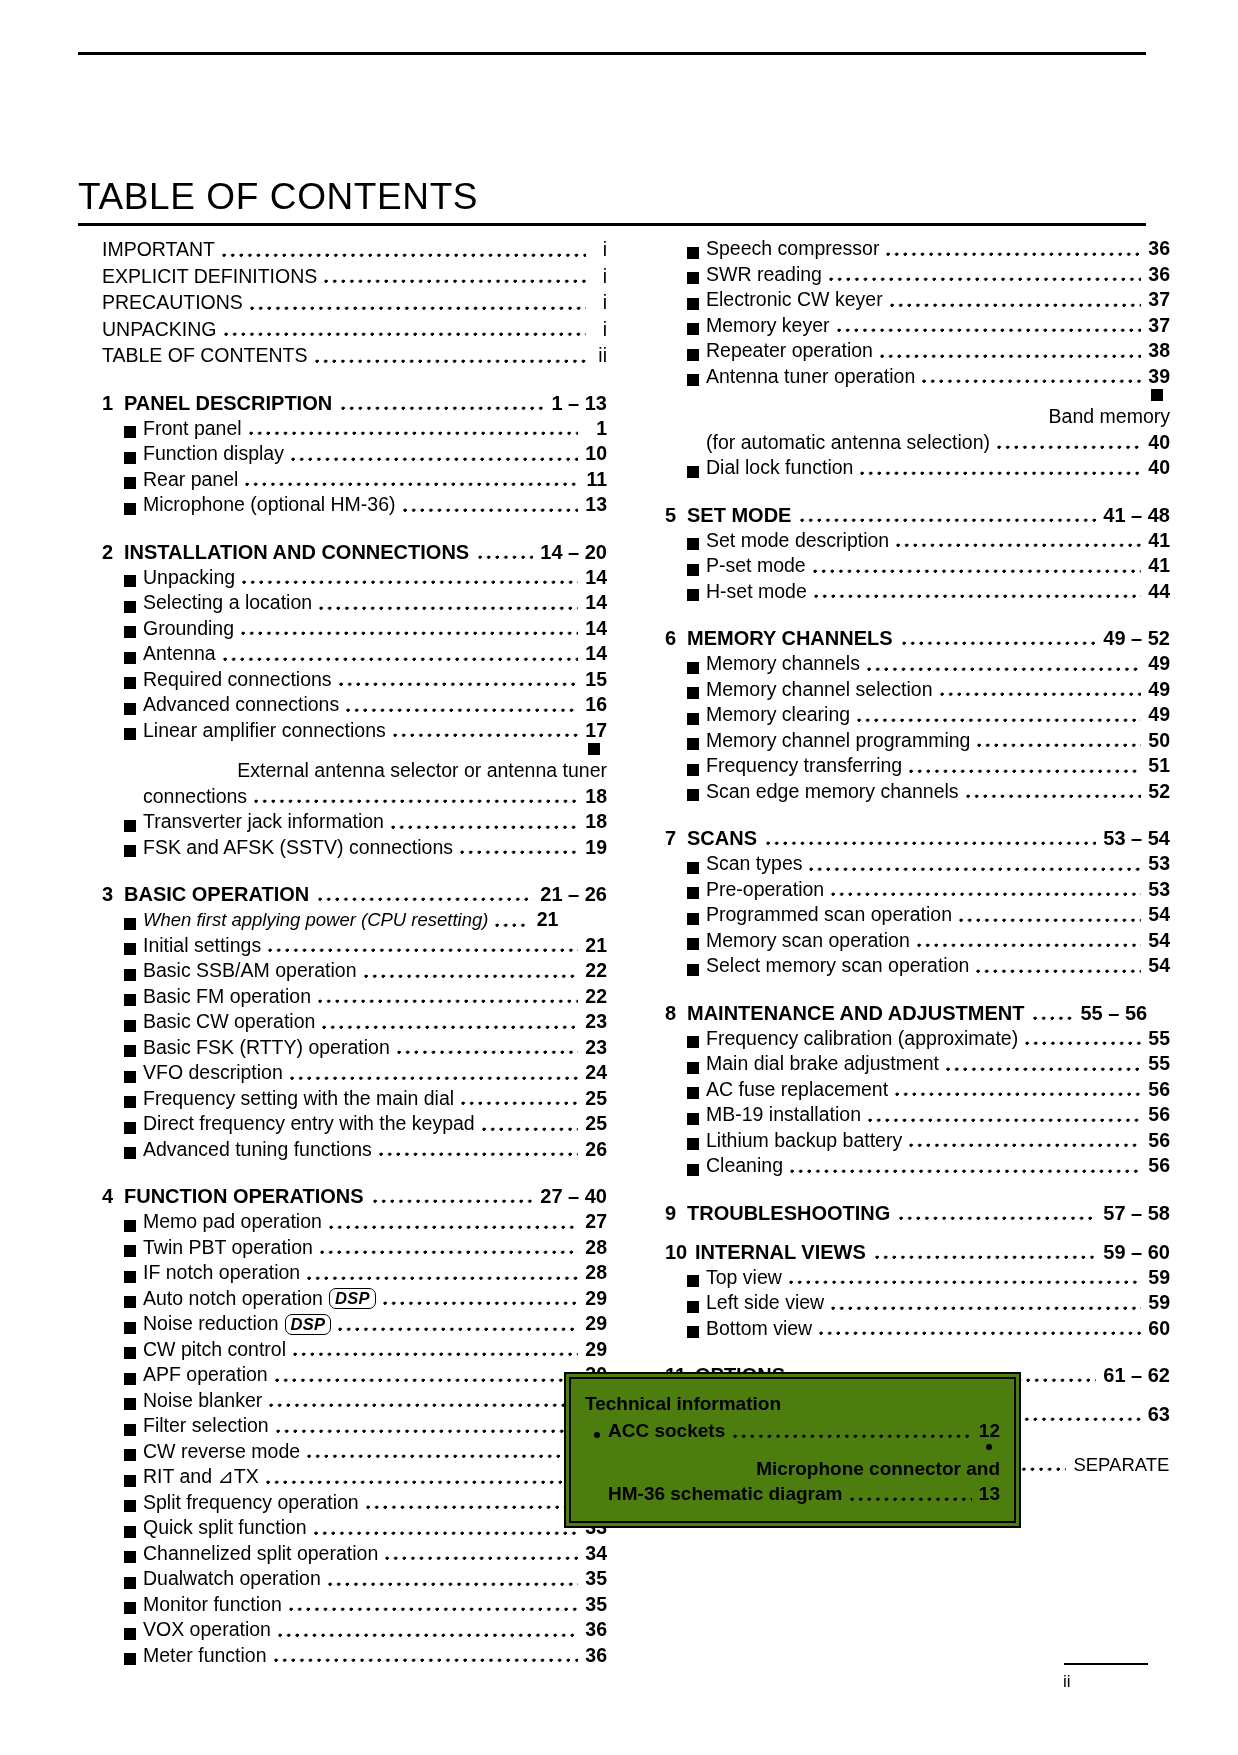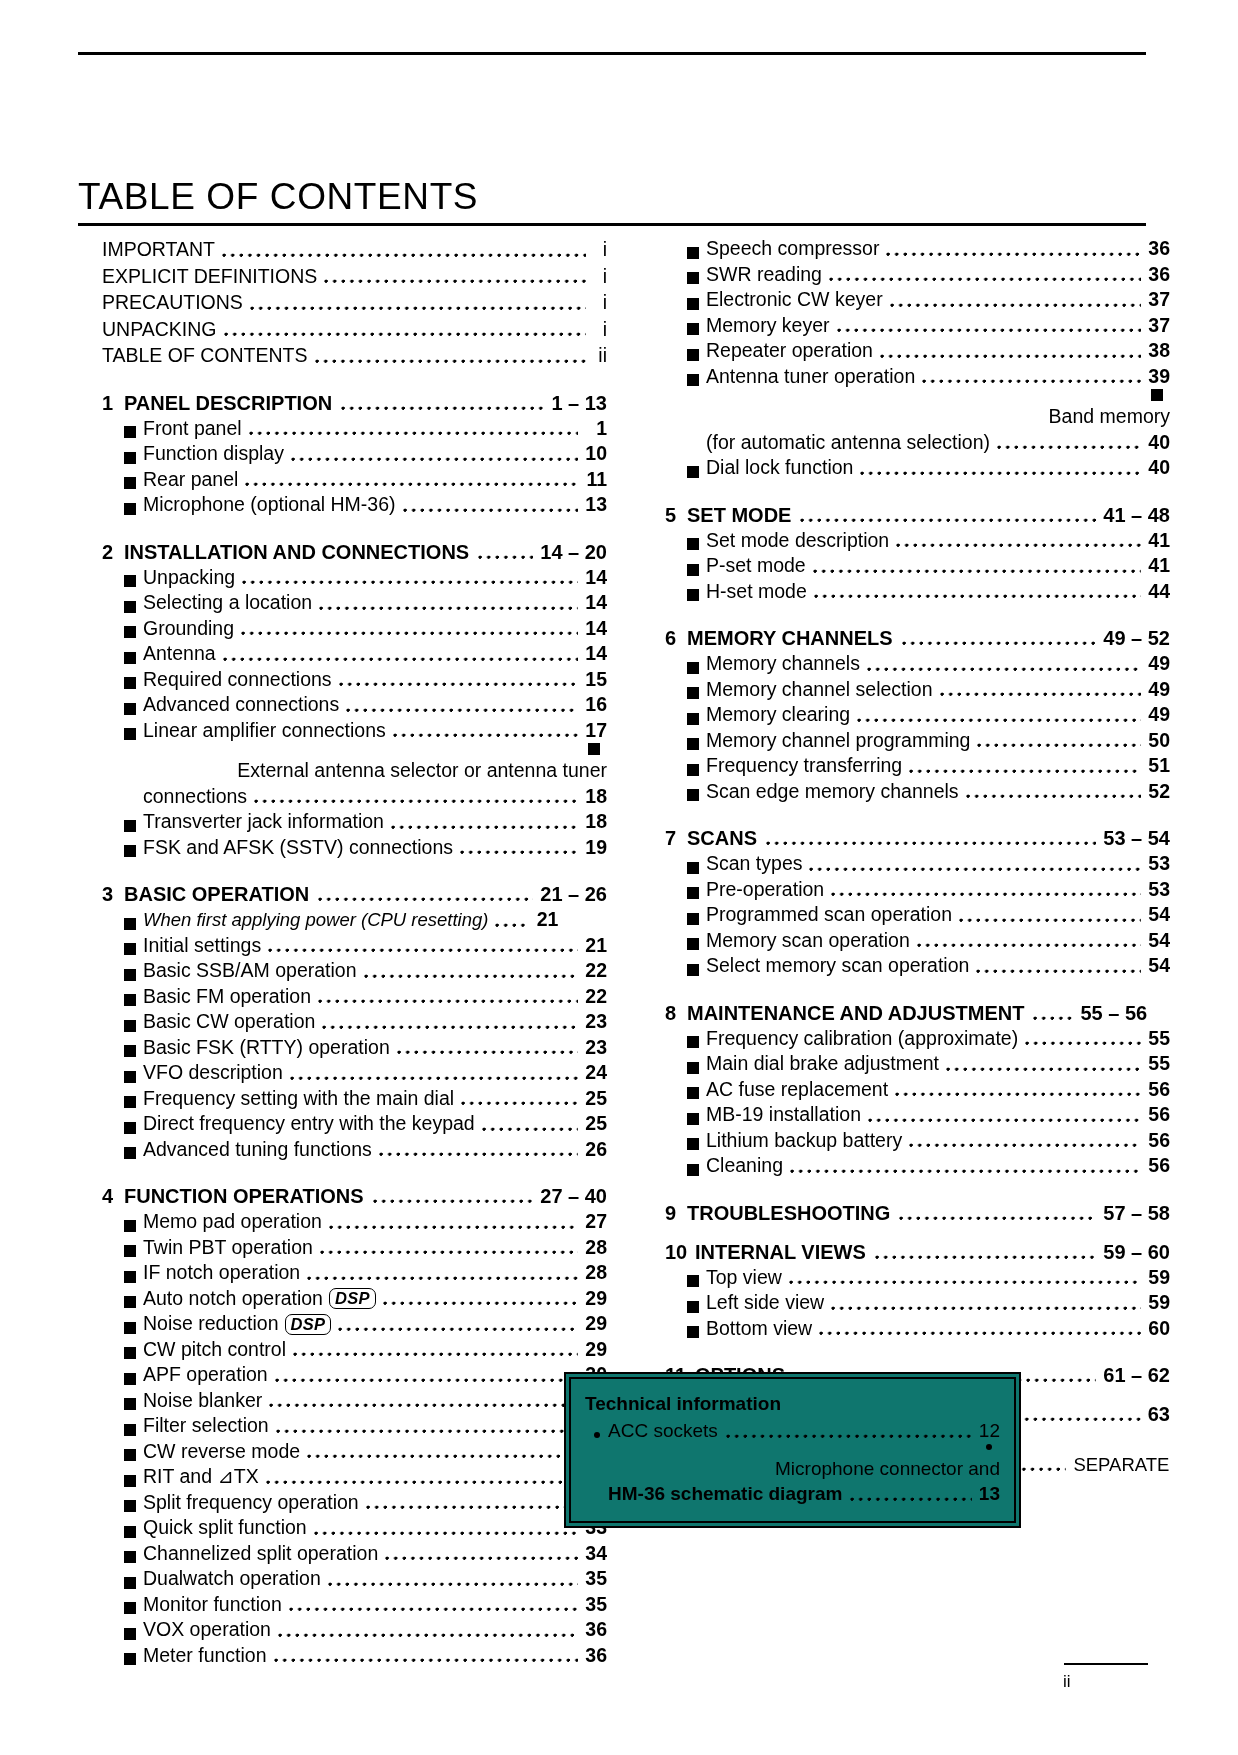--- a/index.html
+++ b/index.html
@@ -201,39 +201,40 @@
   .schem .pg { flex: 0 0 auto; }
 
   
   .techbox-outer {
     position: absolute;
     left: 564px;
     top: 1372px;
     width: 447px;
     border: 2.5px solid #000;
     padding: 3px;
-    background: #0f766e;
+    background: #4d7c0f;
   }
   .techbox-inner {
     border: 2px solid #000;
     padding: 12px 14px 14px 14px;
   }
   .techbox-title {
     font-weight: bold;
     font-size: 19px;
     line-height: 25px;
     margin-bottom: 2px;
   }
   .tech-row {
     display: flex;
     align-items: flex-end;
     font-size: 19px;
     line-height: 25.5px;
     white-space: nowrap;
     padding-left: 9px;
+    font-weight: bold;
   }
   .tech-row .dot {
     flex: 0 0 auto;
     display: inline-block;
     width: 6px;
     height: 6px;
     border-radius: 50%;
     background: #000;
     margin-right: 8px;
     margin-bottom: 6px;

